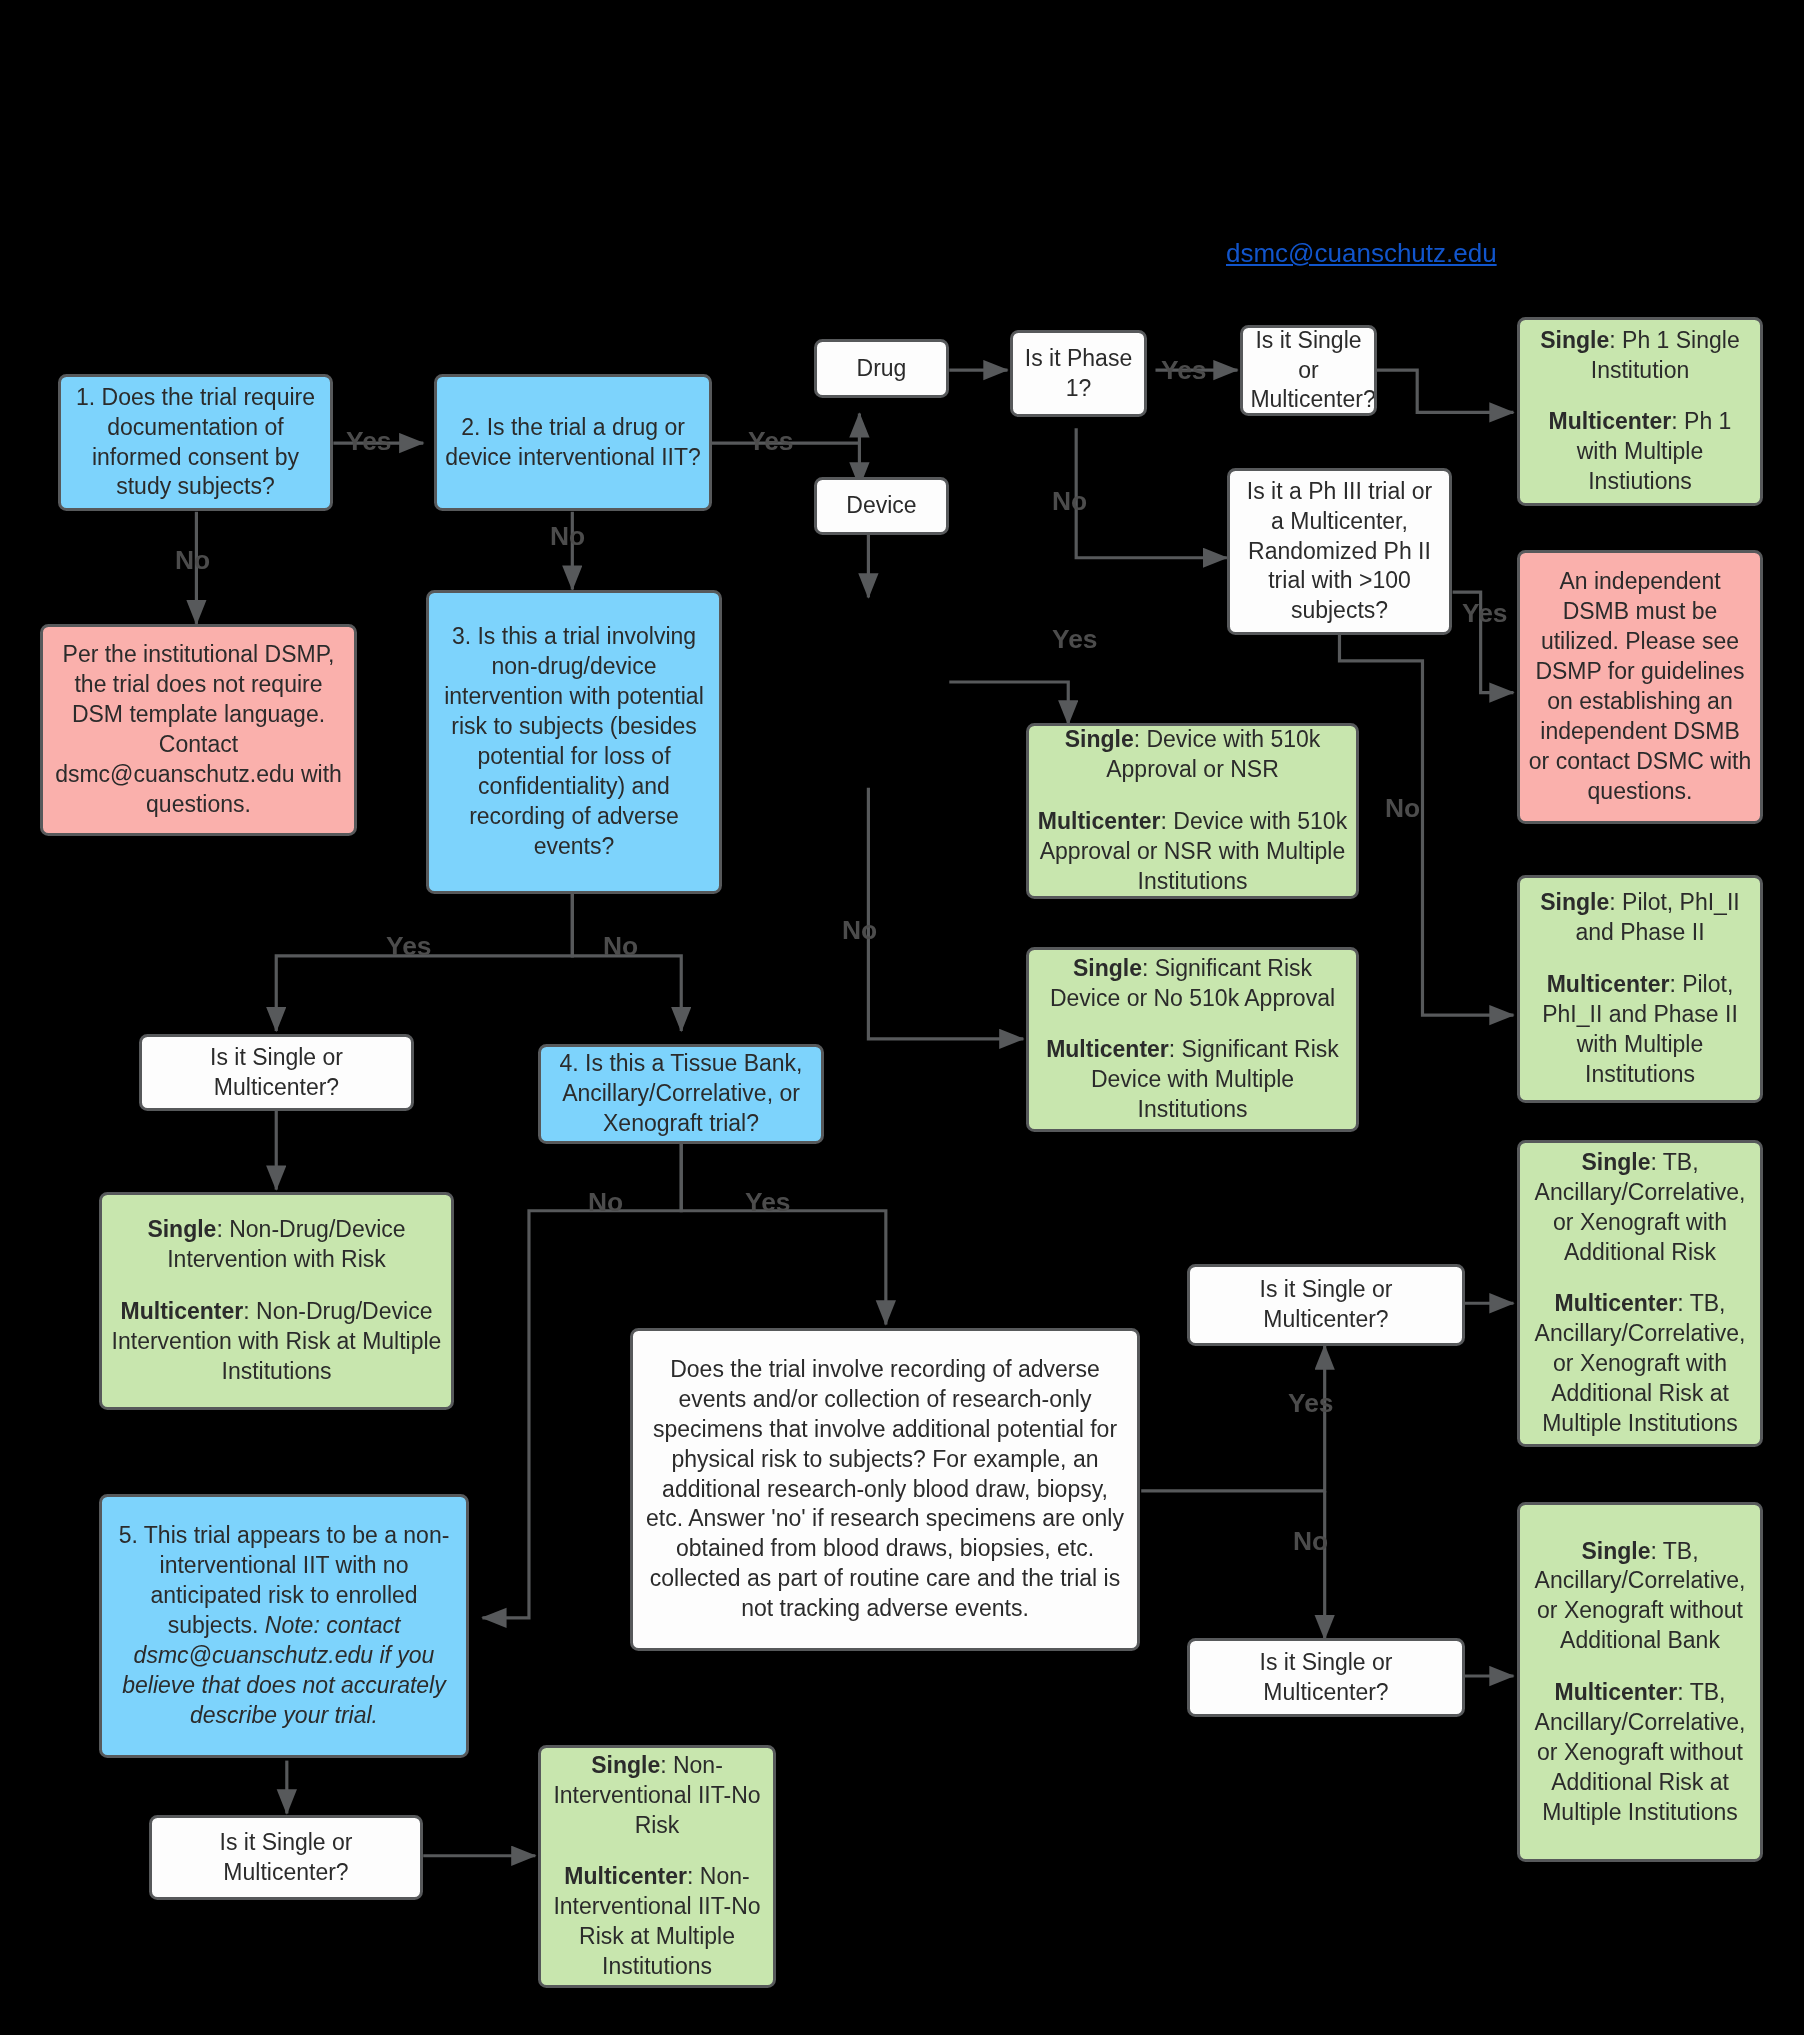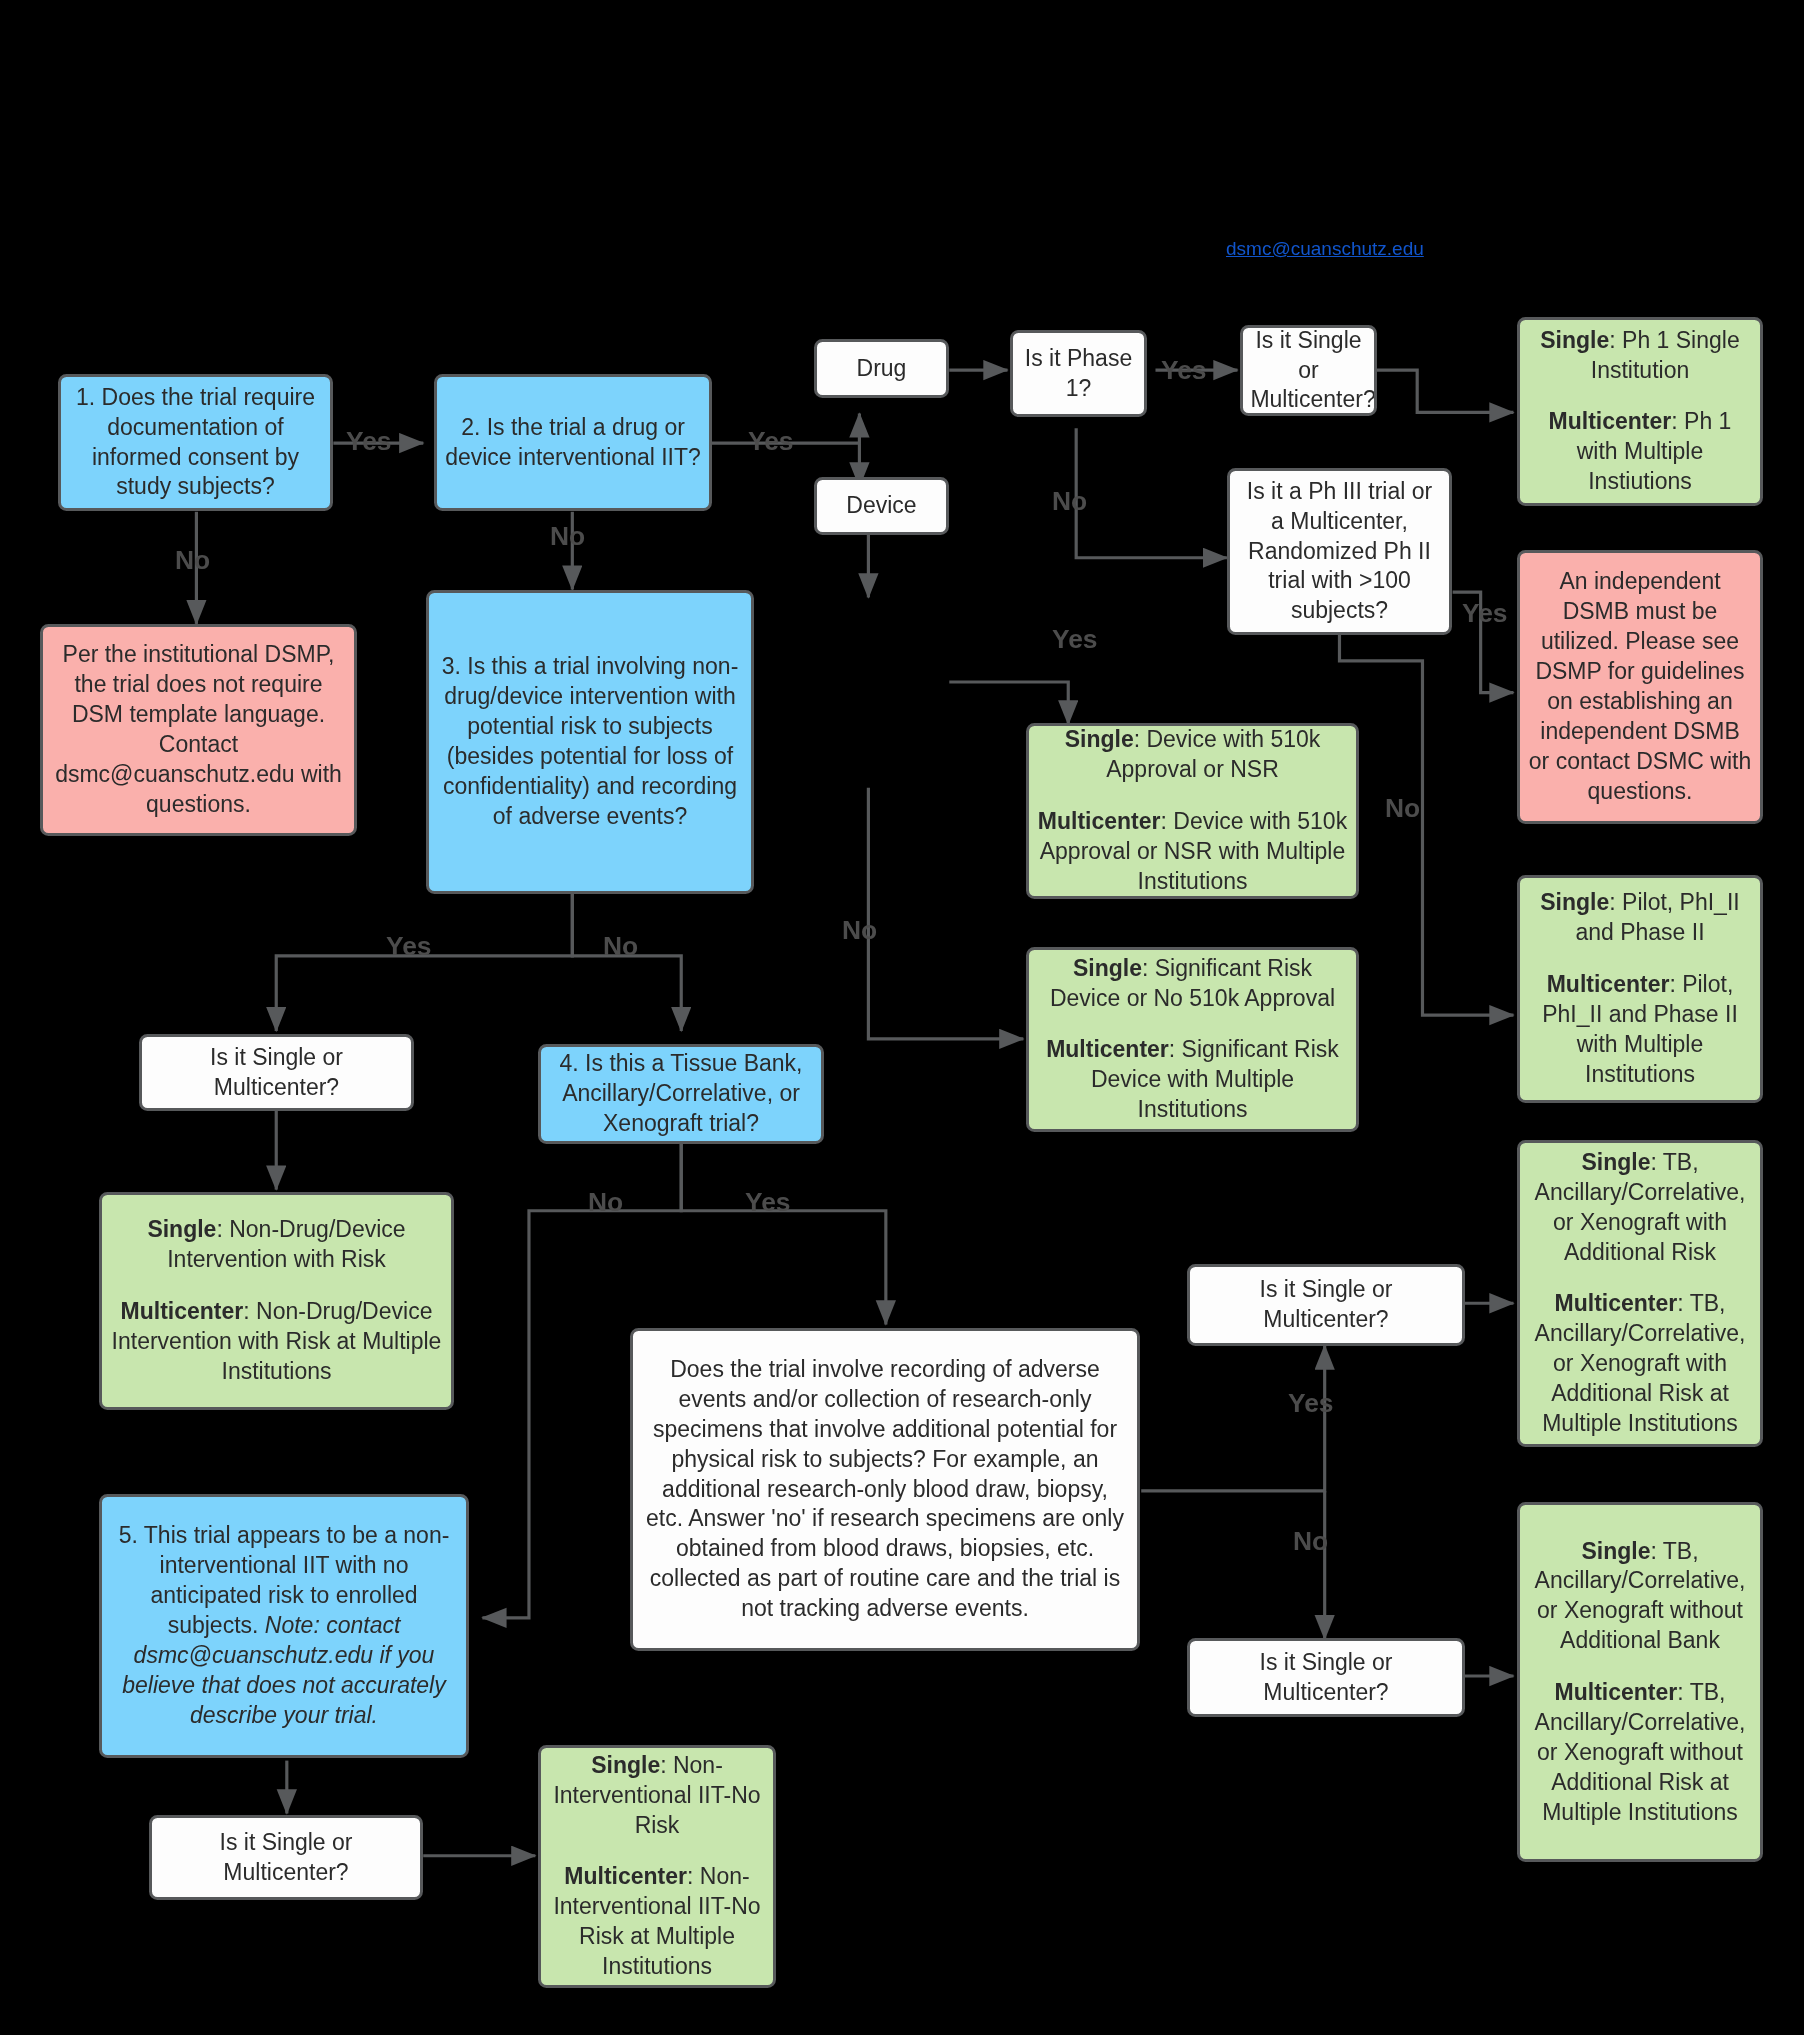--- a/index.html
+++ b/index.html
@@ -12,21 +12,21 @@
         font-size:23px;overflow:hidden;}
   .white{background:#fdfdfd;}
   .yellow{background:#7dd3fc;}
   .green{background:#c8e6ae;}
   .pink{background:#fab0ac;}
   .node b{font-weight:bold;}
   .node i{font-style:italic;}
   .node .inner{width:100%;}
   .elabel{position:absolute;color:#4c4c4c;font-weight:bold;font-size:26.4px;
           font-family:"Liberation Sans",sans-serif;white-space:nowrap;}
-  #mail{position:absolute;color:#1155cc;font-size:19px;text-decoration:underline;
+  #mail{position:absolute;color:#1155cc;font-size:26px;text-decoration:underline;
         white-space:nowrap;font-family:"Liberation Sans",sans-serif;}
   .gap{display:block;height:0.95em;}
 </style>
 </head>
 <body>
 
 <div id="stage">
 
   <svg id="edges" viewBox="0 0 3413 3849" xmlns="http://www.w3.org/2000/svg">
     <defs>
@@ -94,21 +94,21 @@
   </div>
 
   <div class="node pink" style="left:40px;top:624px;width:317px;height:212px;">
     <span class="inner">Per the institutional DSMP, the trial does not require DSM template language. Contact dsmc@cuanschutz.edu with questions.</span>
   </div>
 
   <div class="node yellow" style="left:434px;top:374px;width:278px;height:137px;">
     <span class="inner">2. Is the trial a drug or device interventional IIT?</span>
   </div>
 
-  <div class="node yellow" style="left:426px;top:590px;width:328px;height:304px;">
+  <div class="node yellow" style="left:426px;top:590px;width:296px;height:304px;">
     <span class="inner">3. Is this a trial involving non-drug/device intervention with potential risk to subjects (besides potential for loss of confidentiality) and recording of adverse events?</span>
   </div>
 
   <div class="node white" style="left:814px;top:339px;width:135px;height:59px;">
     <span class="inner">Drug</span>
   </div>
 
   <div class="node white" style="left:814px;top:477px;width:135px;height:58px;">
     <span class="inner">Device</span>
   </div>

